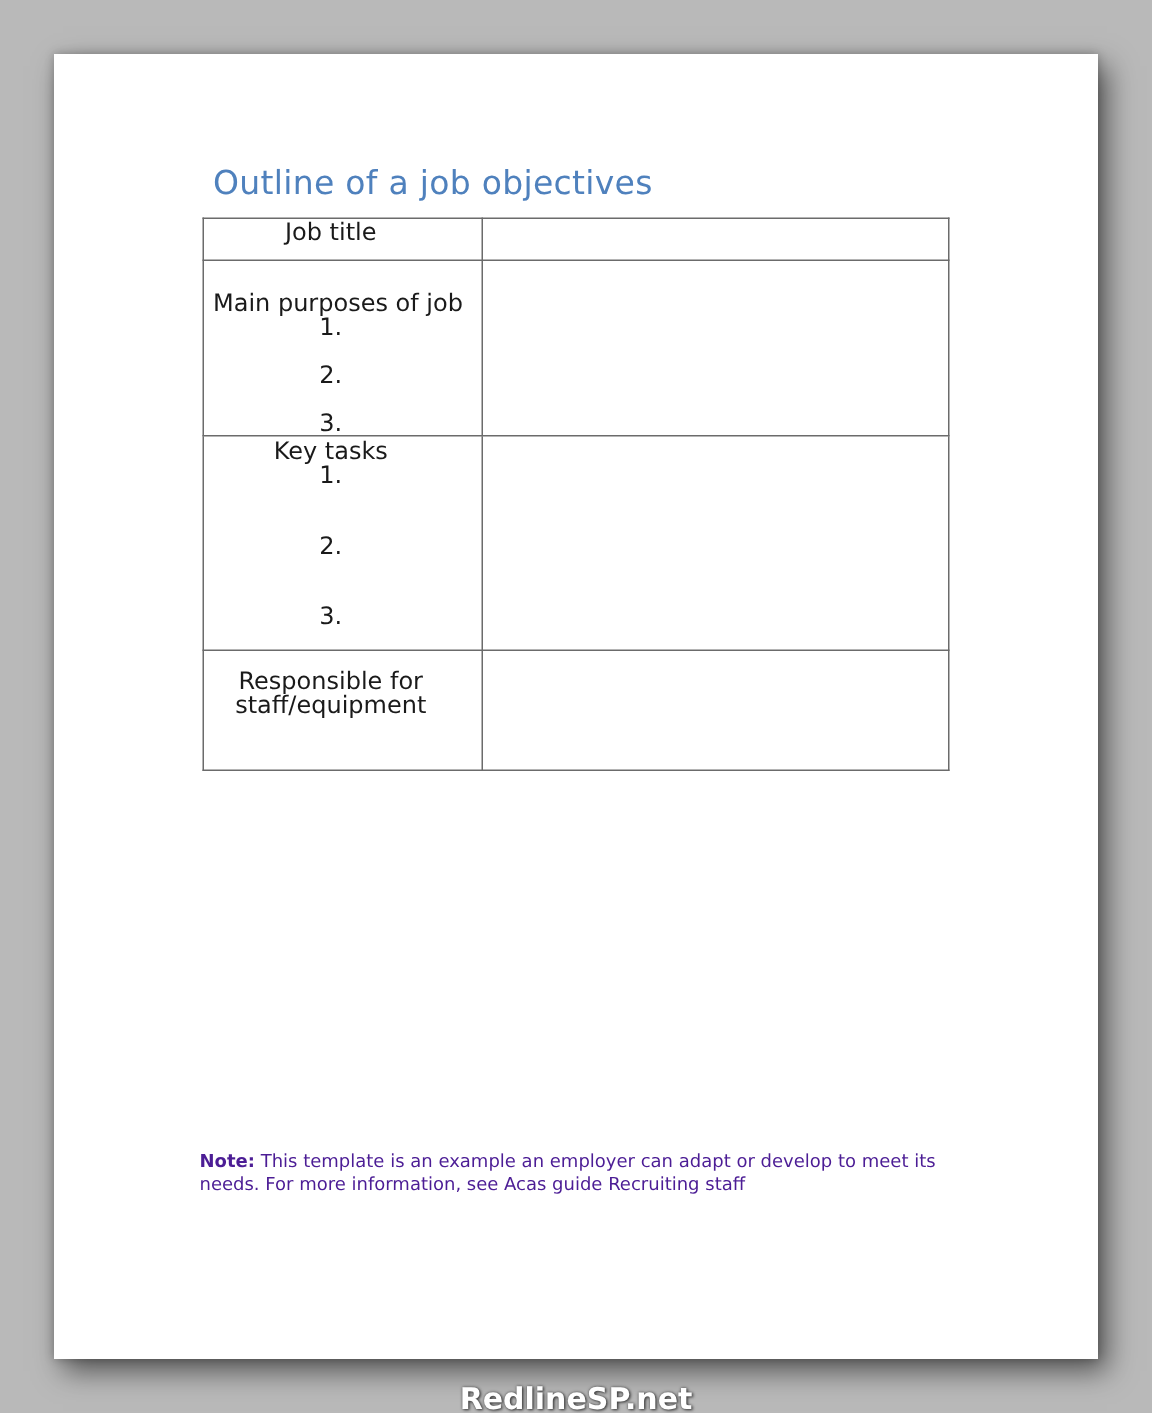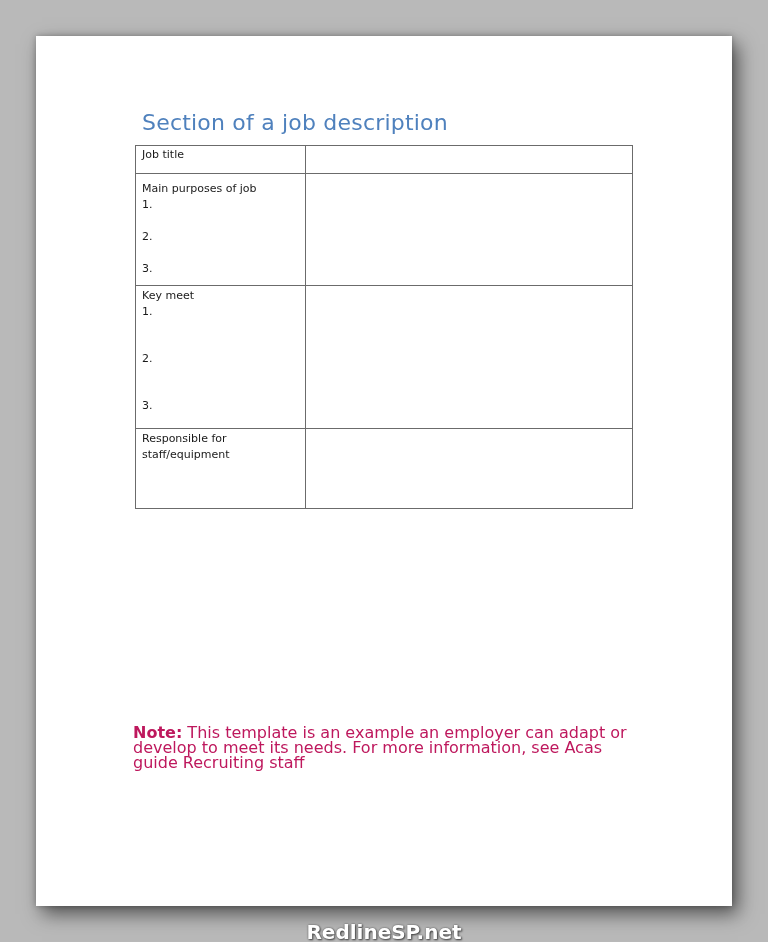--- a/index.html
+++ b/index.html
@@ -15,72 +15,72 @@
   }
   .title {
     position: absolute; left: 106px; top: 74px;
     font-size: 22px; color: #4f81bd; letter-spacing: 0.2px; white-space: nowrap;
   }
   table.jd {
     position: absolute; left: 99px; top: 109px;
     border-collapse: collapse; table-layout: fixed; width: 498px;
   }
   table.jd td {
-    border: 1px solid #6b6b6b; vertical-align: top; padding: 1px 6px 0 6px;
-    font-size: 11px; line-height: 16px; color: #1a1a1a;
+    border: 1px solid #6b6b6b; vertical-align: top; padding: 1px 22px 0 6px;
+    font-size: 16px; line-height: 16px; color: #1a1a1a; text-align: center;
   }
   td.label { width: 157px; }
   .line { display: block; white-space: nowrap; }
   .item { display: block; }
   .note {
-    position: absolute; left: 97px; top: 689px; width: 500px;
-    font-size: 16px; line-height: 15px; color: #be185d;
+    position: absolute; left: 97px; top: 731px; width: 500px;
+    font-size: 12px; line-height: 15px; color: #4c1d95;
   }
   .note b { font-weight: bold; }
   .watermark {
     position: absolute; left: 0; width: 768px; top: 920px; text-align: center;
     font-family: "DejaVu Sans", sans-serif; font-weight: bold; font-size: 20px;
     color: #ffffff; text-shadow: 1px 1px 2px #444, 0 0 2px #555;
   }
 </style>
 </head>
 <body>
 
 <div class="page">
-  <div class="title">Section of a job description</div>
+  <div class="title">Outline of a job objectives</div>
 
   <table class="jd">
     <tbody>
         <tr style="height:28px">
       <td class="label">
         <span class="line">Job title</span>
       </td>
       <td></td>
     </tr>
     <tr style="height:112px">
       <td class="label">
-        <span class="line" style="margin-top:6px">Main purposes of job</span>
+        <span class="line" style="margin-top:19px">Main purposes of job</span>
         <span class="item">1.</span>
         <span class="item" style="margin-top:16px">2.</span>
         <span class="item" style="margin-top:16px">3.</span>
       </td>
       <td></td>
     </tr>
     <tr style="height:143px">
       <td class="label">
-        <span class="line" style="margin-top:1px">Key meet</span>
+        <span class="line" style="margin-top:1px">Key tasks</span>
         <span class="item">1.</span>
         <span class="item" style="margin-top:31px">2.</span>
         <span class="item" style="margin-top:31px">3.</span>
       </td>
       <td></td>
     </tr>
     <tr style="height:80px">
       <td class="label">
-        <span class="line" style="margin-top:1px">Responsible for</span>
+        <span class="line" style="margin-top:11px">Responsible for</span>
         <span class="line">staff/equipment</span>
       </td>
       <td></td>
     </tr>
   </tbody>
     </table>
 
   <div class="note">
     <b>Note:</b><span> This template is an example an employer can adapt or develop to meet its needs. For more information, see Acas guide Recruiting staff</span>
   </div>

